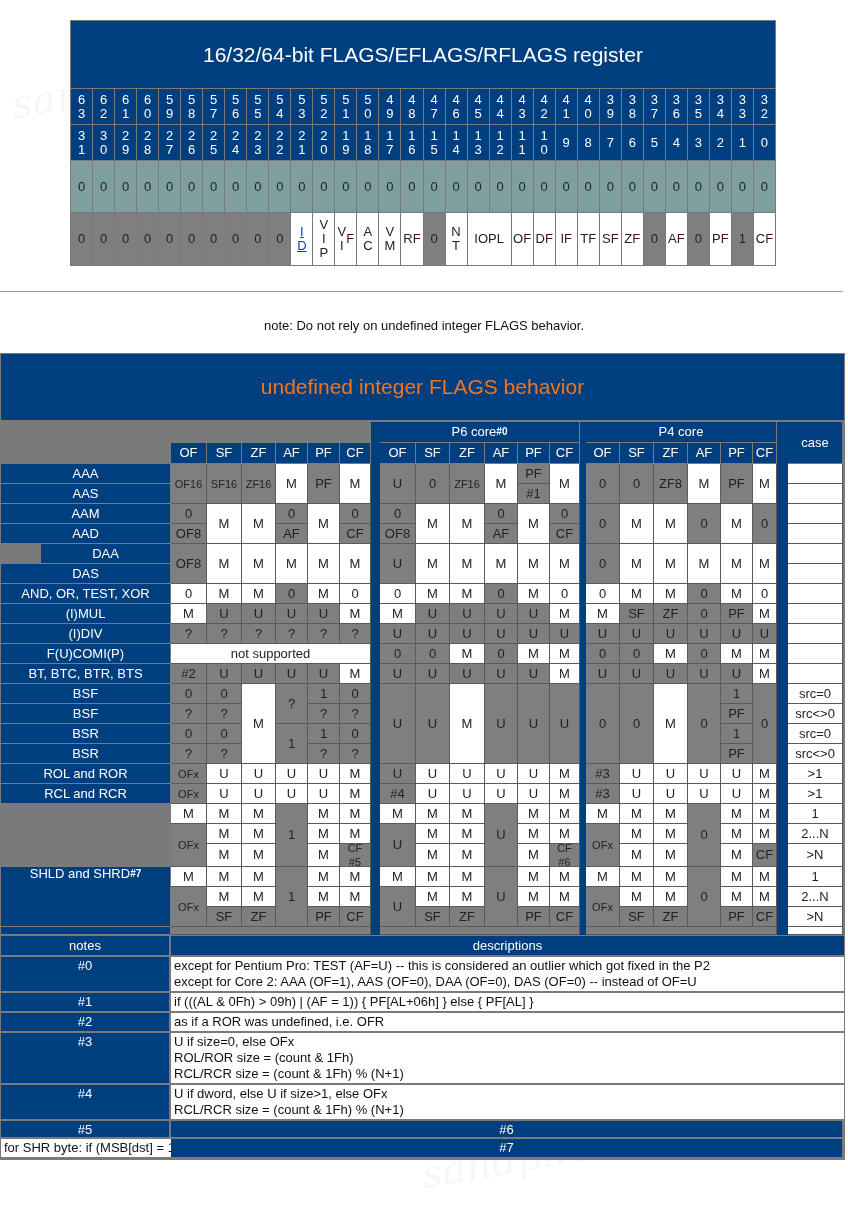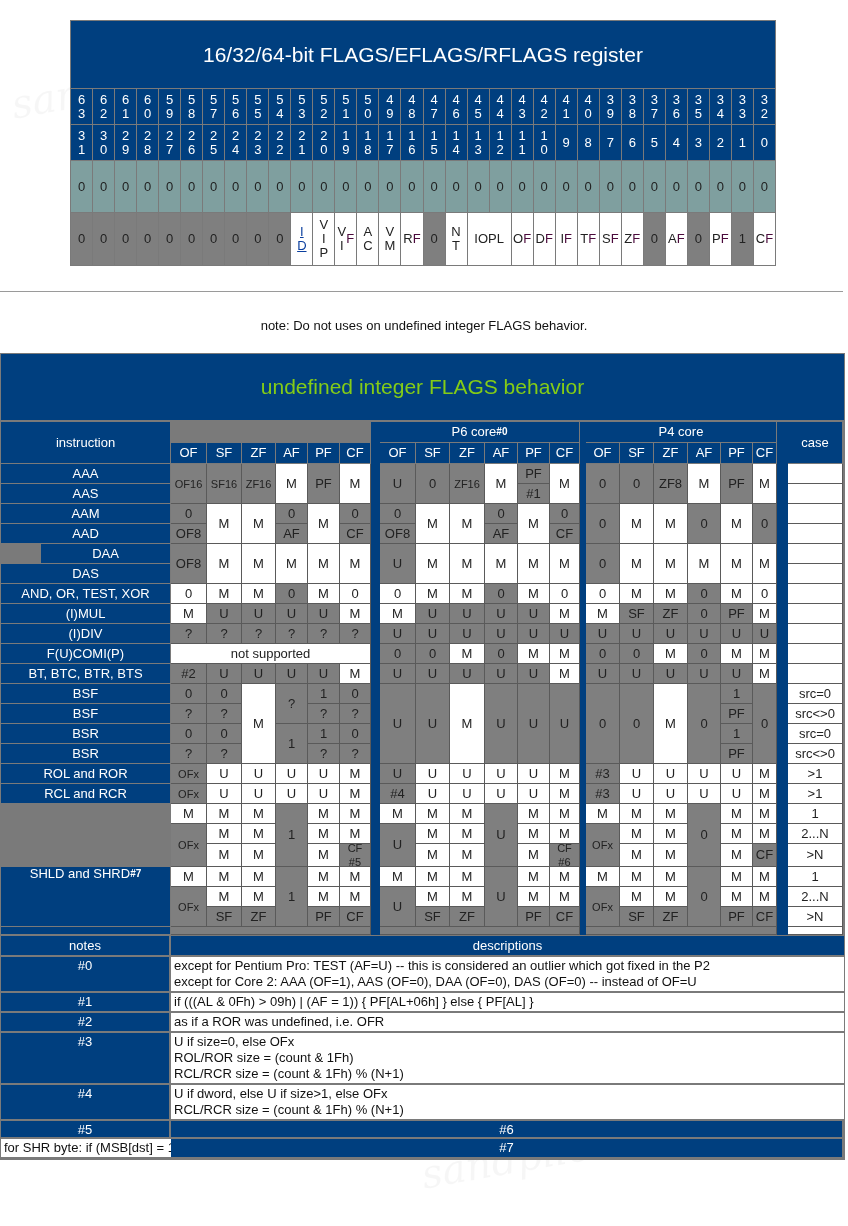--- a/index.html
+++ b/index.html
@@ -20,21 +20,21 @@
   .flag .f { color: #4b0a3c; }
   .flag a { color: #0b3f9f; text-decoration: underline; }
 
   .hr { position: absolute; left: 0; top: 291px; width: 843px; height: 0;
         border-top: 1px solid #9a9a9a; }
   .note-line { position: absolute; top: 318px; left: 0; width: 848px; text-align: center;
                font-size: 13px; color: #111; }
 
   .ub { position: absolute; left: 0; top: 353px; width: 843px;
         background: #7a7a7a; border: 1px solid #7a7a7a; }
-  .ub-title { height: 66px; background: #003f7f; color: #84cc16; font-size: 21px;
+  .ub-title { height: 66px; background: #003f7f; color: #f97316; font-size: 21px;
               display: flex; align-items: center; justify-content: center;
               border-bottom: 2px solid #7a7a7a; }
   .ub-grid { display: grid; gap: 0; position: relative;
     grid-template-columns: 170px 36px 35px 34px 32px 32px 31px 9px 36px 34px 35px 33px 32px 30px 6px 34px 34px 34px 33px 32px 24px 11px 55px;
     grid-template-rows: 21px 21px 20px 20px 20px 20px 20px 20px 20px 20px 20px 20px 20px 20px 20px 20px 20px 20px 20px 20px 20px 23px 20px 20px 20px 8px;
   }
   .c { display: flex; align-items: center; justify-content: center; text-align: center;
        font-size: 13px; line-height: 14px; box-sizing: border-box;
        border-right: 1px solid #5a5a5a; border-bottom: 1px solid #5a5a5a; color: #222; }
   .c.hdr { background: #003f7f; color: #fff; border-color: #7a7a7a; font-size: 13px; }
@@ -266,26 +266,25 @@
       <div class="res-gray">0</div>
       <div class="flag">P
 <span class="f">F</span></div>
       <div class="res-gray">1</div>
       <div class="flag">C
 <span class="f">F</span></div>
     </div>
 </div>
 
 <div class="hr"></div>
-<div class="note-line">note: Do not uses on undefined integer FLAGS behavior.</div>
+<div class="note-line">note: Do not rely on undefined integer FLAGS behavior.</div>
 
 <div class="ub">
   <div class="ub-title">undefined integer FLAGS behavior</div>
   <div class="ub-grid" id="ub-grid">
-      <div class="c hdr" style="grid-area: 1 / 1 / span 2 / span 1;">instruction</div>
       <div class="c hdr" style="grid-area: 1 / 9 / span 1 / span 6;">
         <span>P6 core</span>
         <sup>#0</sup>
       </div>
       <div class="c hdr" style="grid-area: 1 / 16 / span 1 / span 6;">P4 core</div>
       <div class="c hdr" style="grid-area: 1 / 23 / span 2 / span 1;">case</div>
       <div class="c hdr" style="grid-area: 2 / 2 / span 1 / span 1;">OF</div>
       <div class="c hdr" style="grid-area: 2 / 3 / span 1 / span 1;">SF</div>
       <div class="c hdr" style="grid-area: 2 / 4 / span 1 / span 1;">ZF</div>
       <div class="c hdr" style="grid-area: 2 / 5 / span 1 / span 1;">AF</div>

